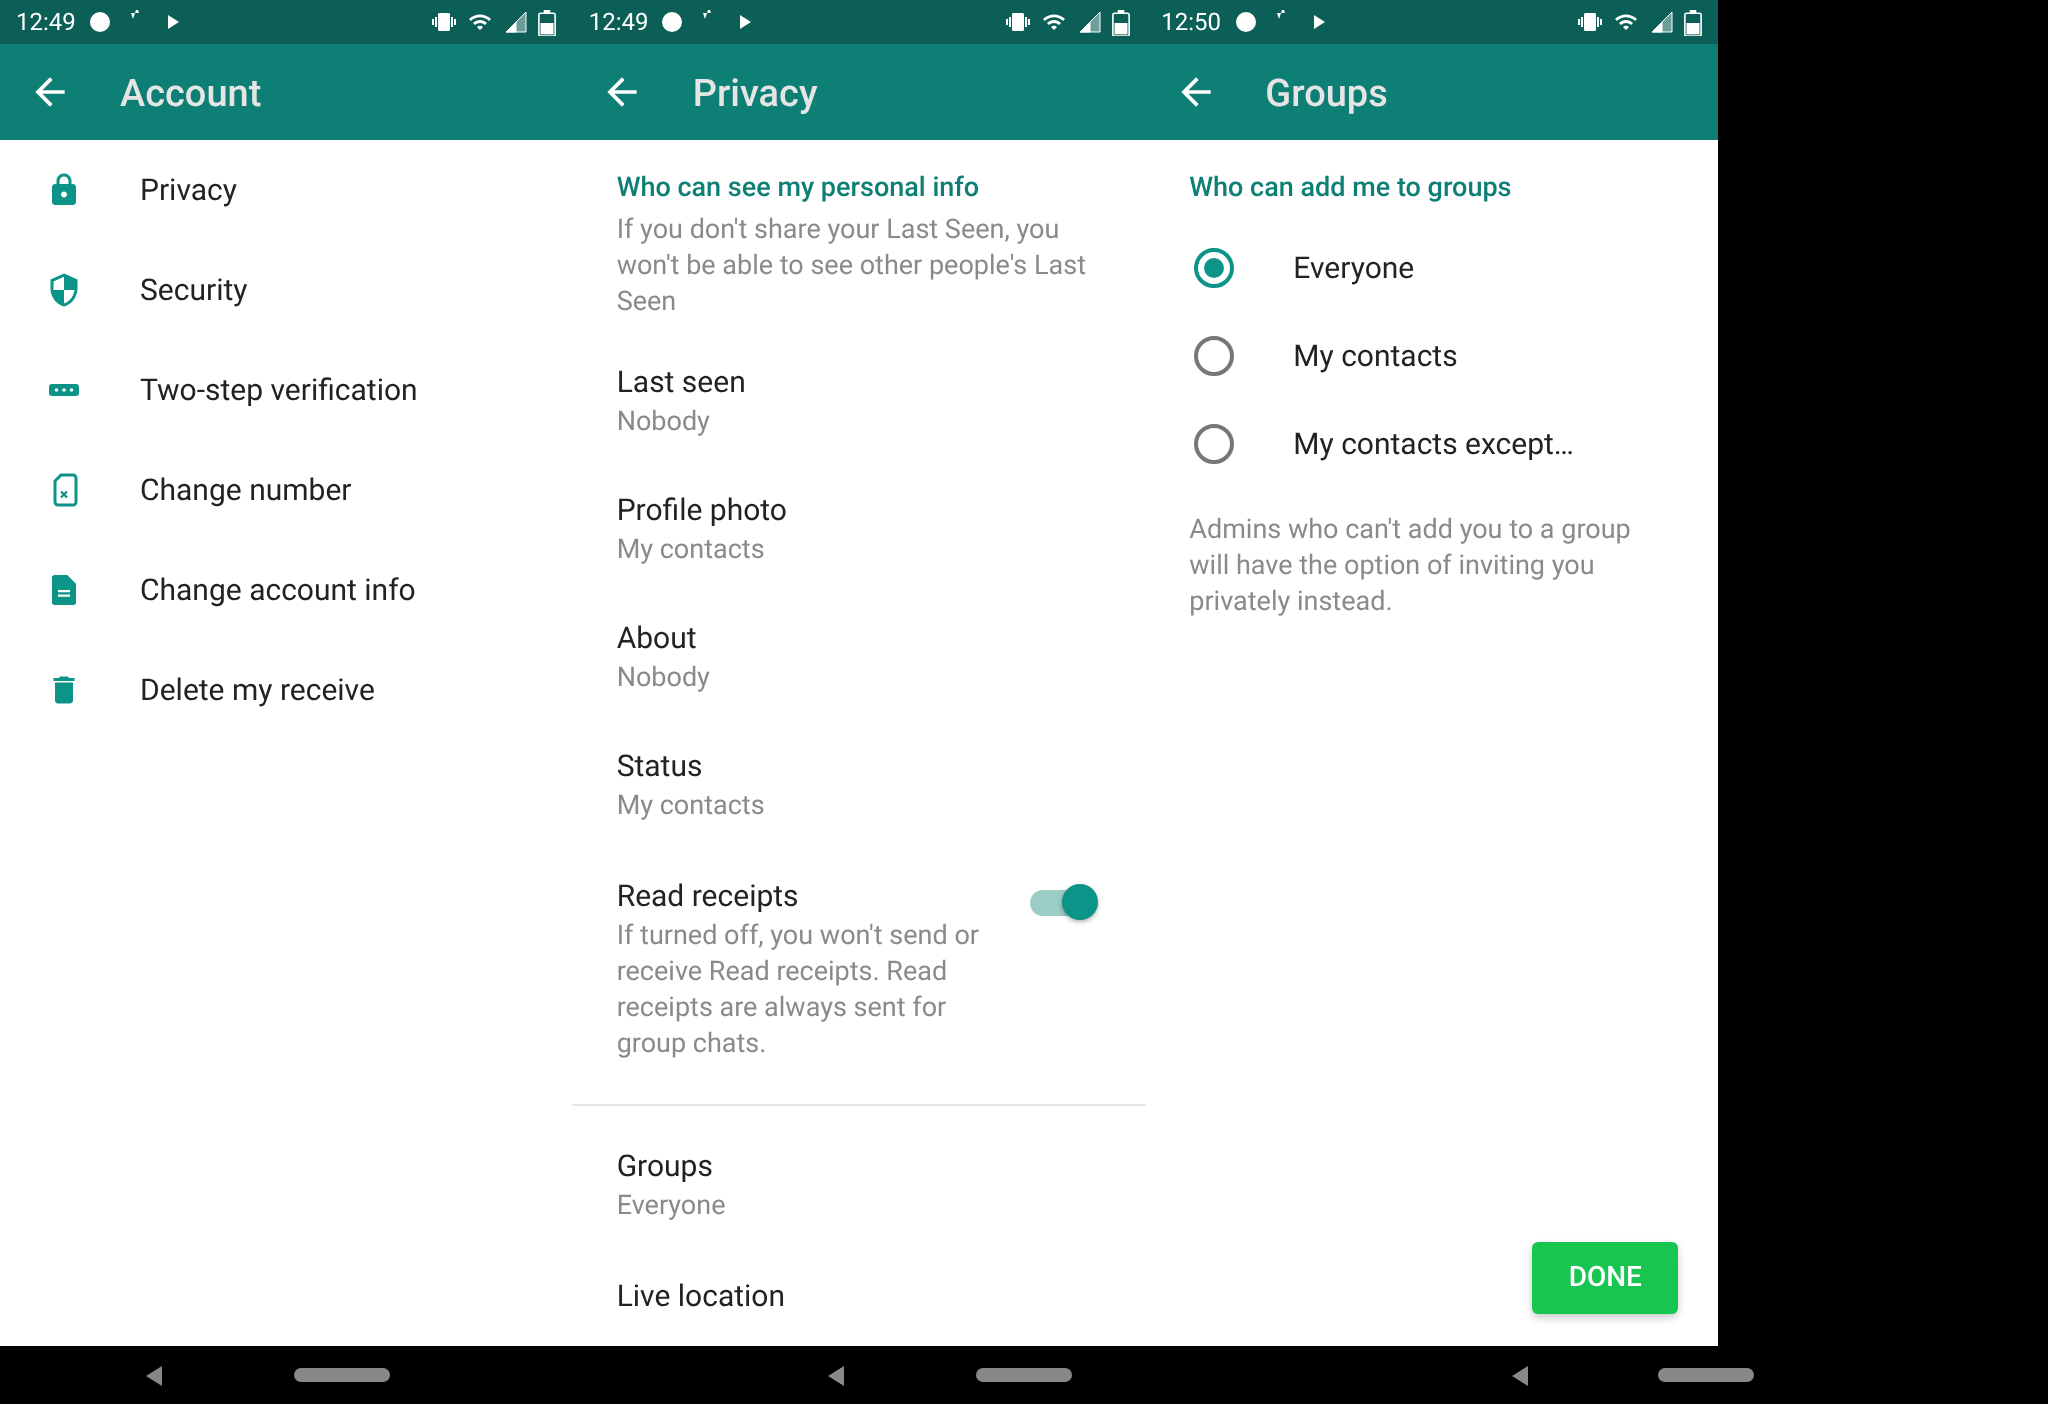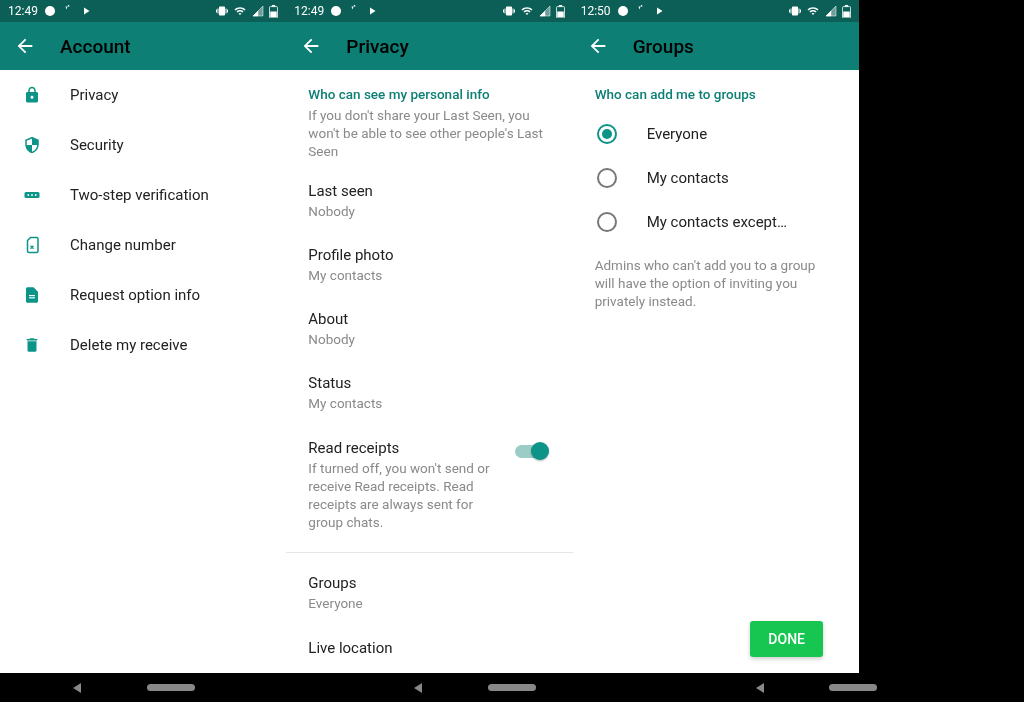--- a/index.html
+++ b/index.html
@@ -3,42 +3,42 @@
 <meta charset="utf-8">
 <style>
   * { margin: 0; padding: 0; box-sizing: border-box; font-family: Roboto, "Helvetica Neue", Arial, sans-serif; }
   body { background: #000; width: 1024px; height: 702px; overflow: hidden; }
   .phones { display: flex; width: 859px; height: 673px; background: #fff; }
   .phone { flex: 1 1 0; background: #fff; display: flex; flex-direction: column; min-width: 0; }
   .status-bar { background: #0b5f56; color: #fff; height: 22px; display: flex; align-items: center; padding: 0 8px; font-size: 12px; justify-content: space-between; }
   .status-left { display: flex; align-items: center; gap: 6px; }
   .status-right { display: flex; align-items: center; gap: 4px; }
   .status-bar svg { display: block; }
-  .app-bar { background: #0d7f74; color: #000000; height: 48px; display: flex; align-items: center; padding: 0 14px; gap: 24px; }
+  .app-bar { background: #0d7f74; color: #e5e5e5; height: 48px; display: flex; align-items: center; padding: 0 14px; gap: 24px; }
   .app-bar .title { font-size: 19px; font-weight: 500; }
   .content { flex: 1; background: #fff; overflow: hidden; }
   .list-row { display: flex; align-items: center; gap: 28px; padding: 16px 22px; }
   .list-row .icon { width: 20px; display: flex; justify-content: center; }
   .list-row .label { font-size: 15px; color: #222; }
   .section-header { color: #0d7f74; font-size: 13.5px; font-weight: 500; padding: 16px 22px 4px; }
   .section-sub { color: #8a8a8a; font-size: 13.5px; padding: 0 22px 8px; line-height: 1.35; }
   .setting { padding: 13px 22px; }
   .setting-title { font-size: 15px; color: #222; }
   .setting-value { font-size: 13.5px; color: #8a8a8a; margin-top: 2px; line-height: 1.35; }
   .setting.has-toggle { position: relative; padding-right: 70px; }
   .toggle { position: absolute; right: 22px; top: 16px; width: 36px; height: 18px; }
   .toggle-track { width: 30px; height: 13px; background: #9cccc6; border-radius: 10px; position: absolute; top: 3px; left: 0; }
   .toggle-thumb { width: 18px; height: 18px; background: #0d9488; border-radius: 50%; position: absolute; left: 16px; top: 0; box-shadow: 0 1px 2px rgba(0,0,0,.3); }
   .divider { height: 1px; background: #e6e6e6; margin: 8px 0; }
   .radio-row { display: flex; align-items: center; gap: 30px; padding: 12px 24px; }
   .radio-outer { width: 20px; height: 20px; border: 2px solid #777; border-radius: 50%; display: flex; align-items: center; justify-content: center; }
   .radio-outer.selected { border-color: #0d9488; }
   .radio-inner { width: 10px; height: 10px; background: #0d9488; border-radius: 50%; }
   .radio-label { font-size: 15px; color: #222; }
-  .done-btn { position: absolute; right: 36px; bottom: 16px; background: #17c650; color: #fff; font-size: 14px; font-weight: 500; padding: 10px 18px; border: none; border-radius: 3px; box-shadow: 0 2px 4px rgba(0,0,0,.2); }
+  .done-btn { position: absolute; right: 20px; bottom: 16px; background: #17c650; color: #fff; font-size: 14px; font-weight: 500; padding: 10px 18px; border: none; border-radius: 3px; box-shadow: 0 2px 4px rgba(0,0,0,.2); }
   .phone3-content { position: relative; height: 100%; }
   .navbar { background: #000; height: 29px; display: flex; }
   .nav-section { flex: 1; display: flex; align-items: center; justify-content: space-around; padding: 0 40px; }
   .nav-back { width: 0; height: 0; border-top: 5px solid transparent; border-bottom: 5px solid transparent; border-right: 8px solid #888; }
   .nav-pill { width: 48px; height: 7px; background: #888; border-radius: 4px; }
 </style>
 </head>
 <body>
 
 <div class="phones">
@@ -120,21 +120,21 @@
       </div>
       <div class="list-row">
         <span class="icon">
             <svg width="18" height="18" viewBox="0 0 24 24" fill="#0d9488">
               <path d="M14 2H6c-1.1 0-2 .9-2 2v16c0 1.1.9 2 2 2h12c1.1 0 2-.9 2-2V8l-6-6zM6 20V4h7v5h5v11H6z" fill="#0d9488"></path>
               <path d="M14 2H6c-1.1 0-2 .9-2 2v16c0 1.1.9 2 2 2h12c1.1 0 2-.9 2-2V8l-6-6z"></path>
               <rect x="8" y="12" width="8" height="1.5" fill="#fff"></rect>
               <rect x="8" y="15" width="8" height="1.5" fill="#fff"></rect>
             </svg>
           </span>
-        <span class="label">Request option info</span>
+        <span class="label">Change account info</span>
       </div>
       <div class="list-row">
         <span class="icon">
             <svg width="18" height="18" viewBox="0 0 24 24" fill="#0d9488">
               <path d="M6 19c0 1.1.9 2 2 2h8c1.1 0 2-.9 2-2V7H6v12zM19 4h-3.5l-1-1h-5l-1 1H5v2h14V4z"></path>
             </svg>
           </span>
         <span class="label">Delete my receive</span>
       </div>
     </div>

